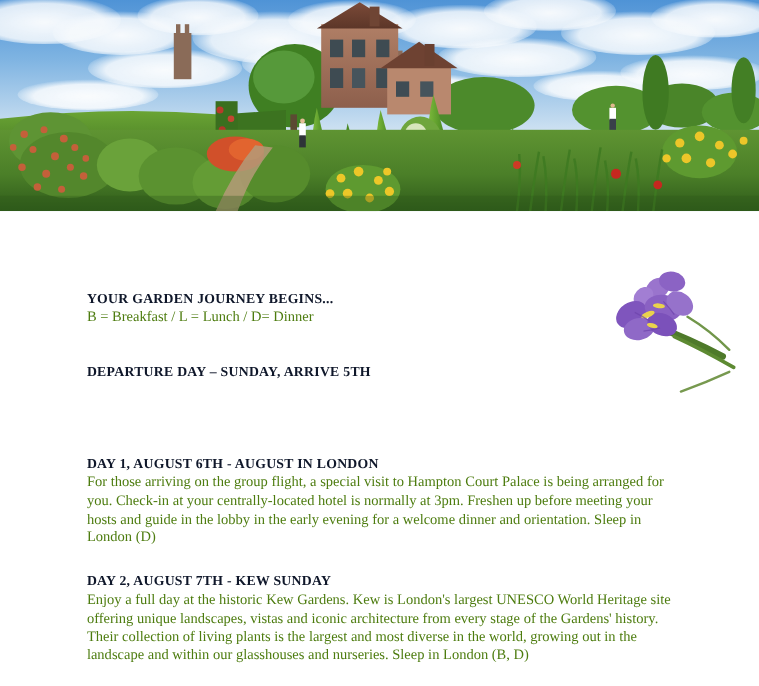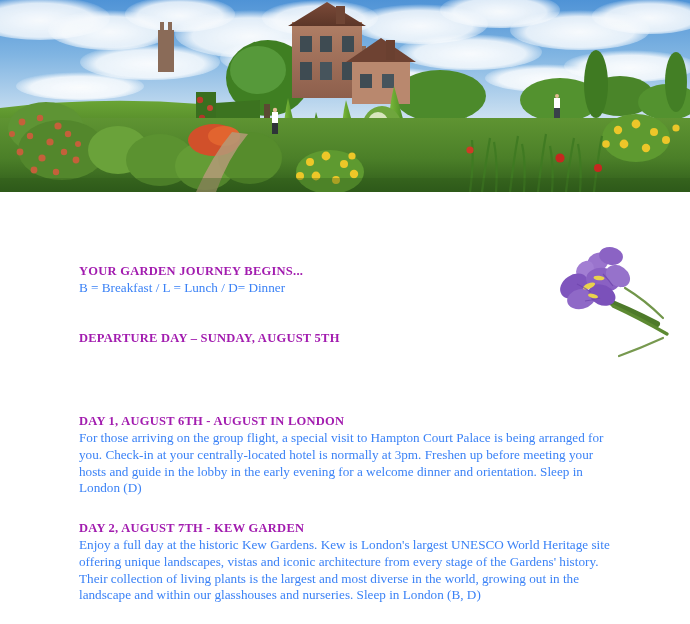--- a/index.html
+++ b/index.html
@@ -36,31 +36,31 @@
   .block {
     position: absolute;
     left: 79px;
   }
 
   .heading {
     font-family: "Liberation Serif", "DejaVu Serif", serif;
     font-weight: bold;
     font-size: 12.5px;
     letter-spacing: 0.25px;
-    color: #a21caf;
+    color: #0f172a;
     margin: 0 0 1px 0;
     white-space: nowrap;
     line-height: 15px;
   }
 
   .para {
     font-family: "Liberation Serif", "DejaVu Serif", serif;
     font-size: 13.2px;
     line-height: 16.8px;
-    color: #3b82f6;
+    color: #4d7c0f;
     margin: 0;
   }
 
   .b-intro   { top: 72px;  width: 470px; }
   .b-dep     { top: 139px; width: 500px; }
   .b-day1    { top: 222px; width: 525px; }
   .b-day2    { top: 329px; width: 535px; }
 
   
   .iris {
@@ -334,26 +334,26 @@
       </g>
     </svg>
   </div>
 
   <div class="block b-intro">
     <h2 class="heading">YOUR GARDEN JOURNEY BEGINS...</h2>
     <p class="para">B = Breakfast / L = Lunch / D= Dinner</p>
   </div>
 
   <div class="block b-dep">
-    <h2 class="heading">DEPARTURE DAY – SUNDAY, AUGUST 5TH</h2>
+    <h2 class="heading">DEPARTURE DAY – SUNDAY, ARRIVE 5TH</h2>
   </div>
 
   <div class="block b-day1">
     <h2 class="heading">DAY 1, AUGUST 6TH - AUGUST IN LONDON</h2>
     <p class="para">For those arriving on the group flight, a special visit to Hampton Court Palace is being arranged for you. Check-in at your centrally-located hotel is normally at 3pm. Freshen up before meeting your hosts and guide in the lobby in the early evening for a welcome dinner and orientation. Sleep in London (D)</p>
   </div>
 
   <div class="block b-day2">
-    <h2 class="heading">DAY 2, AUGUST 7TH - KEW GARDEN</h2>
+    <h2 class="heading">DAY 2, AUGUST 7TH - KEW SUNDAY</h2>
     <p class="para">Enjoy a full day at the historic Kew Gardens. Kew is London's largest UNESCO World Heritage site offering unique landscapes, vistas and iconic architecture from every stage of the Gardens' history. Their collection of living plants is the largest and most diverse in the world, growing out in the landscape and within our glasshouses and nurseries. Sleep in London (B, D)</p>
   </div>
 
 </div>
 
 </body></html>

